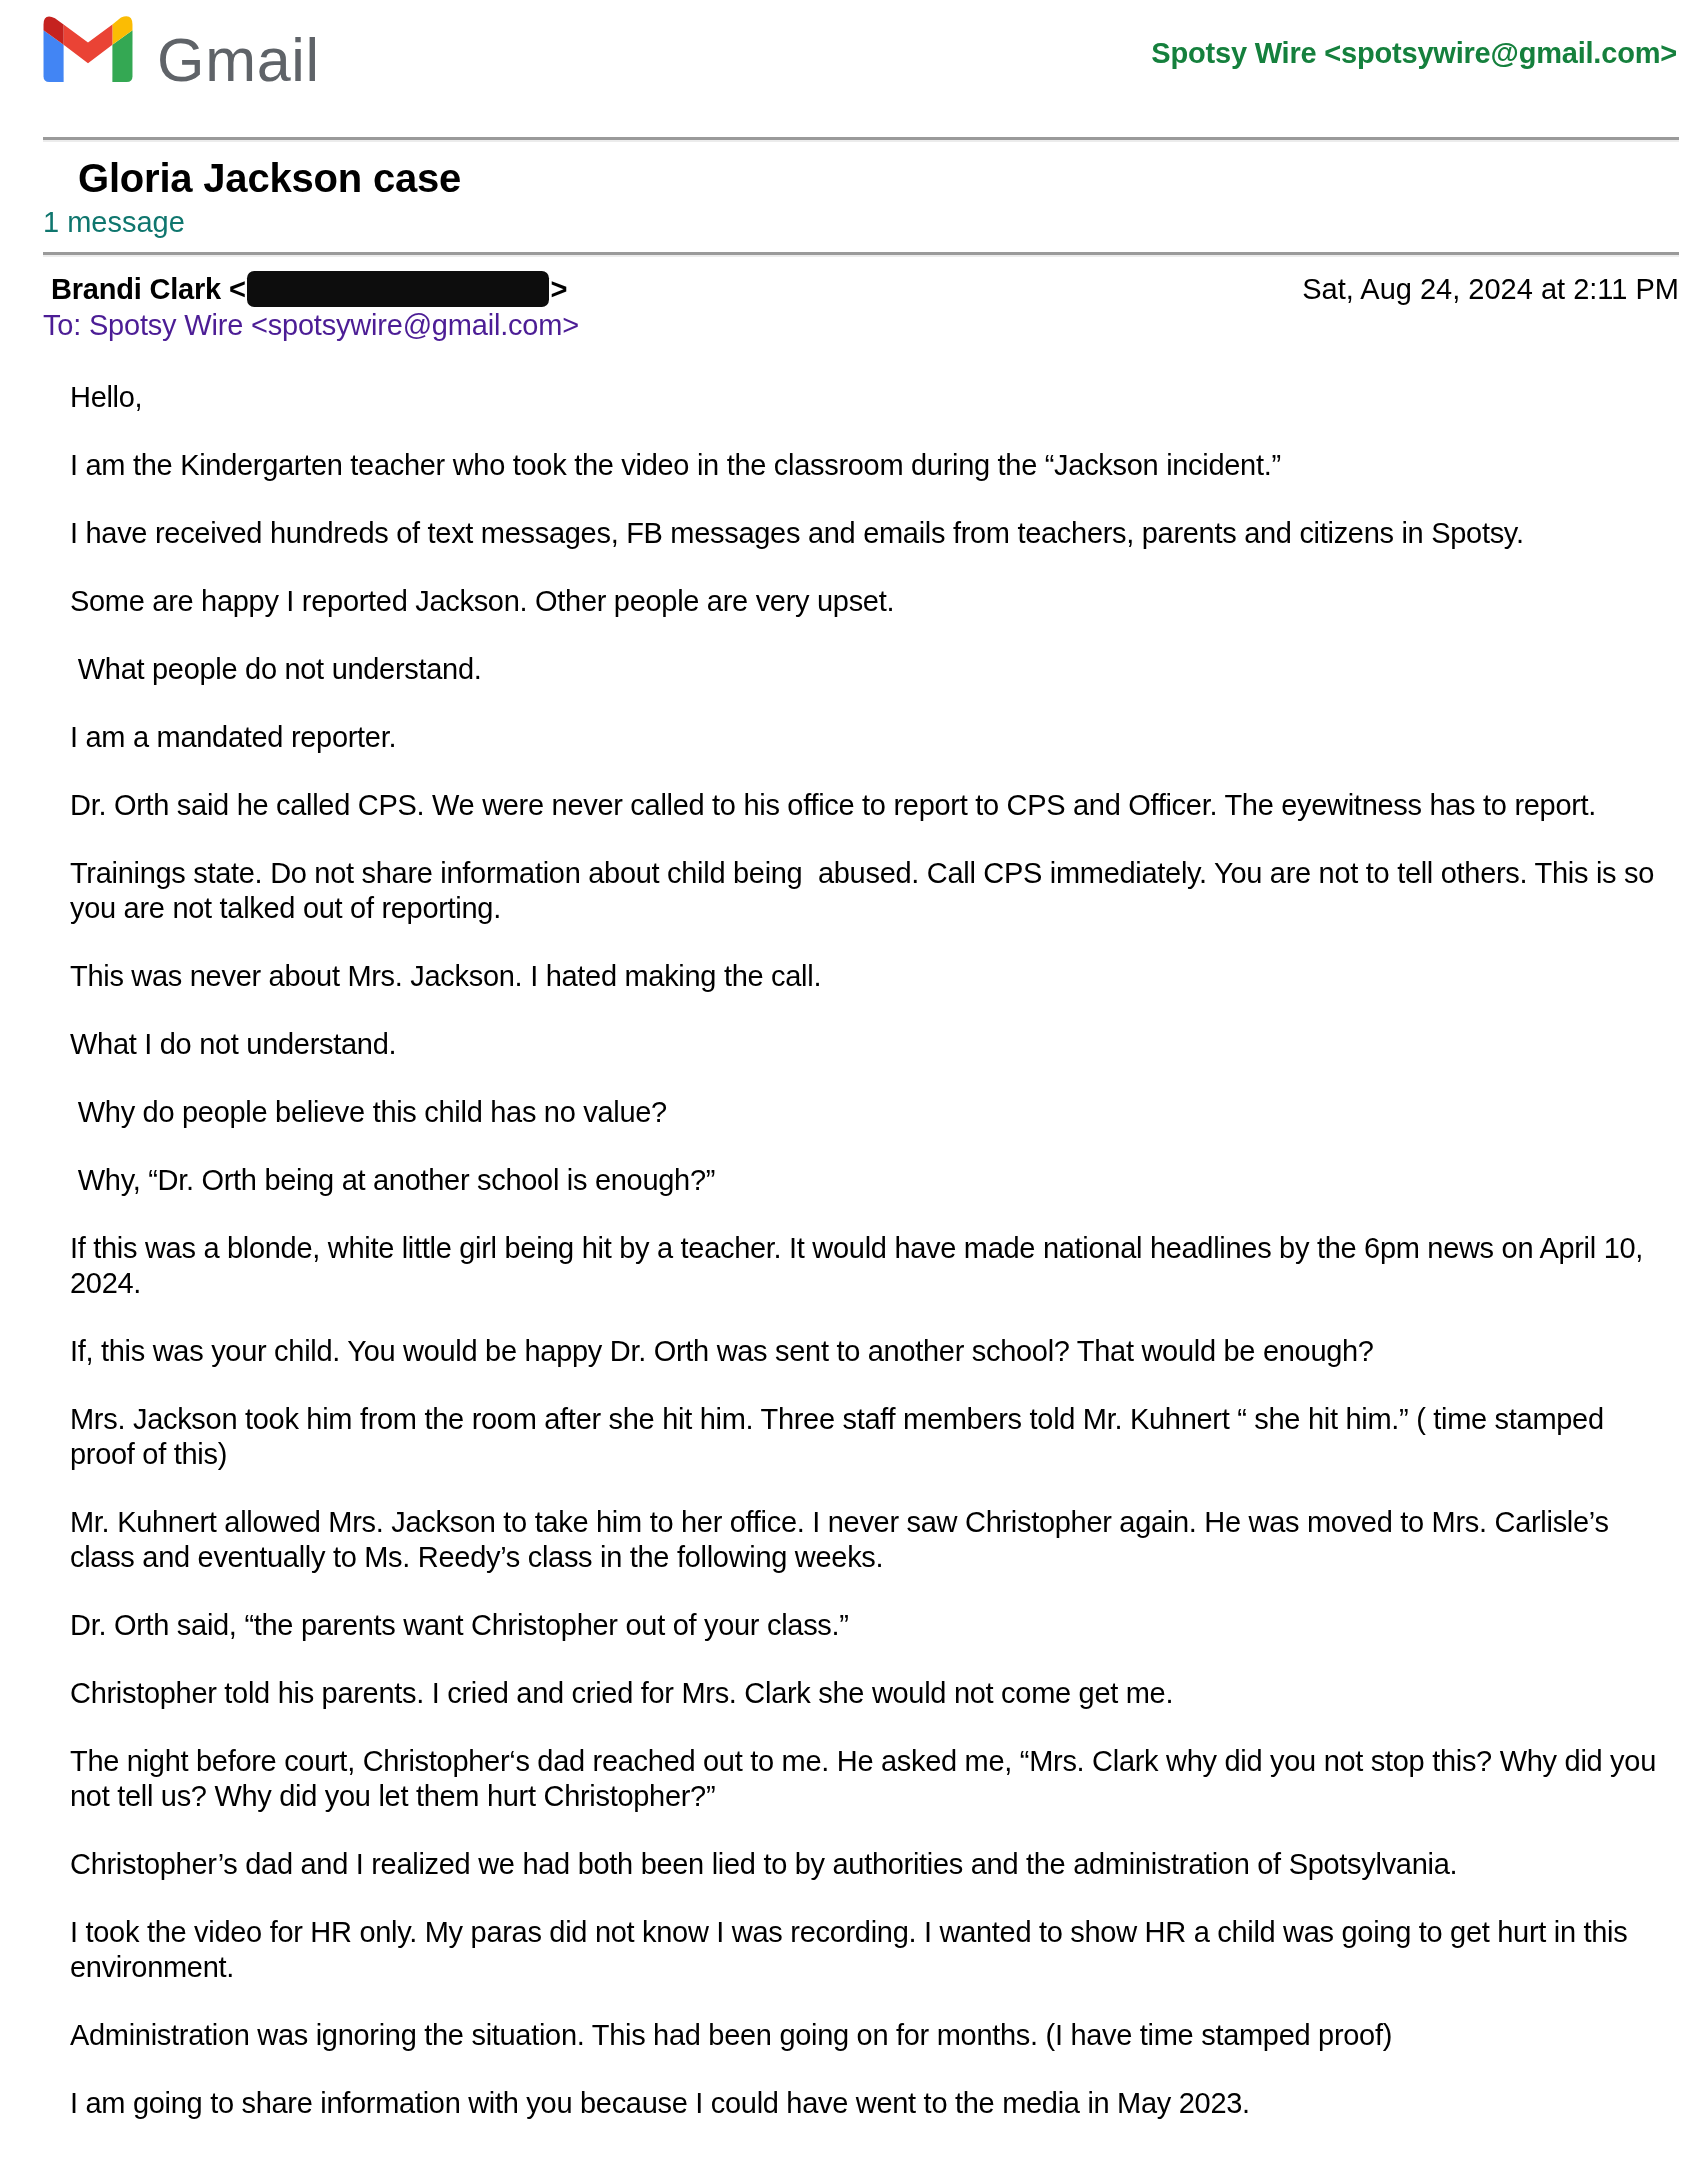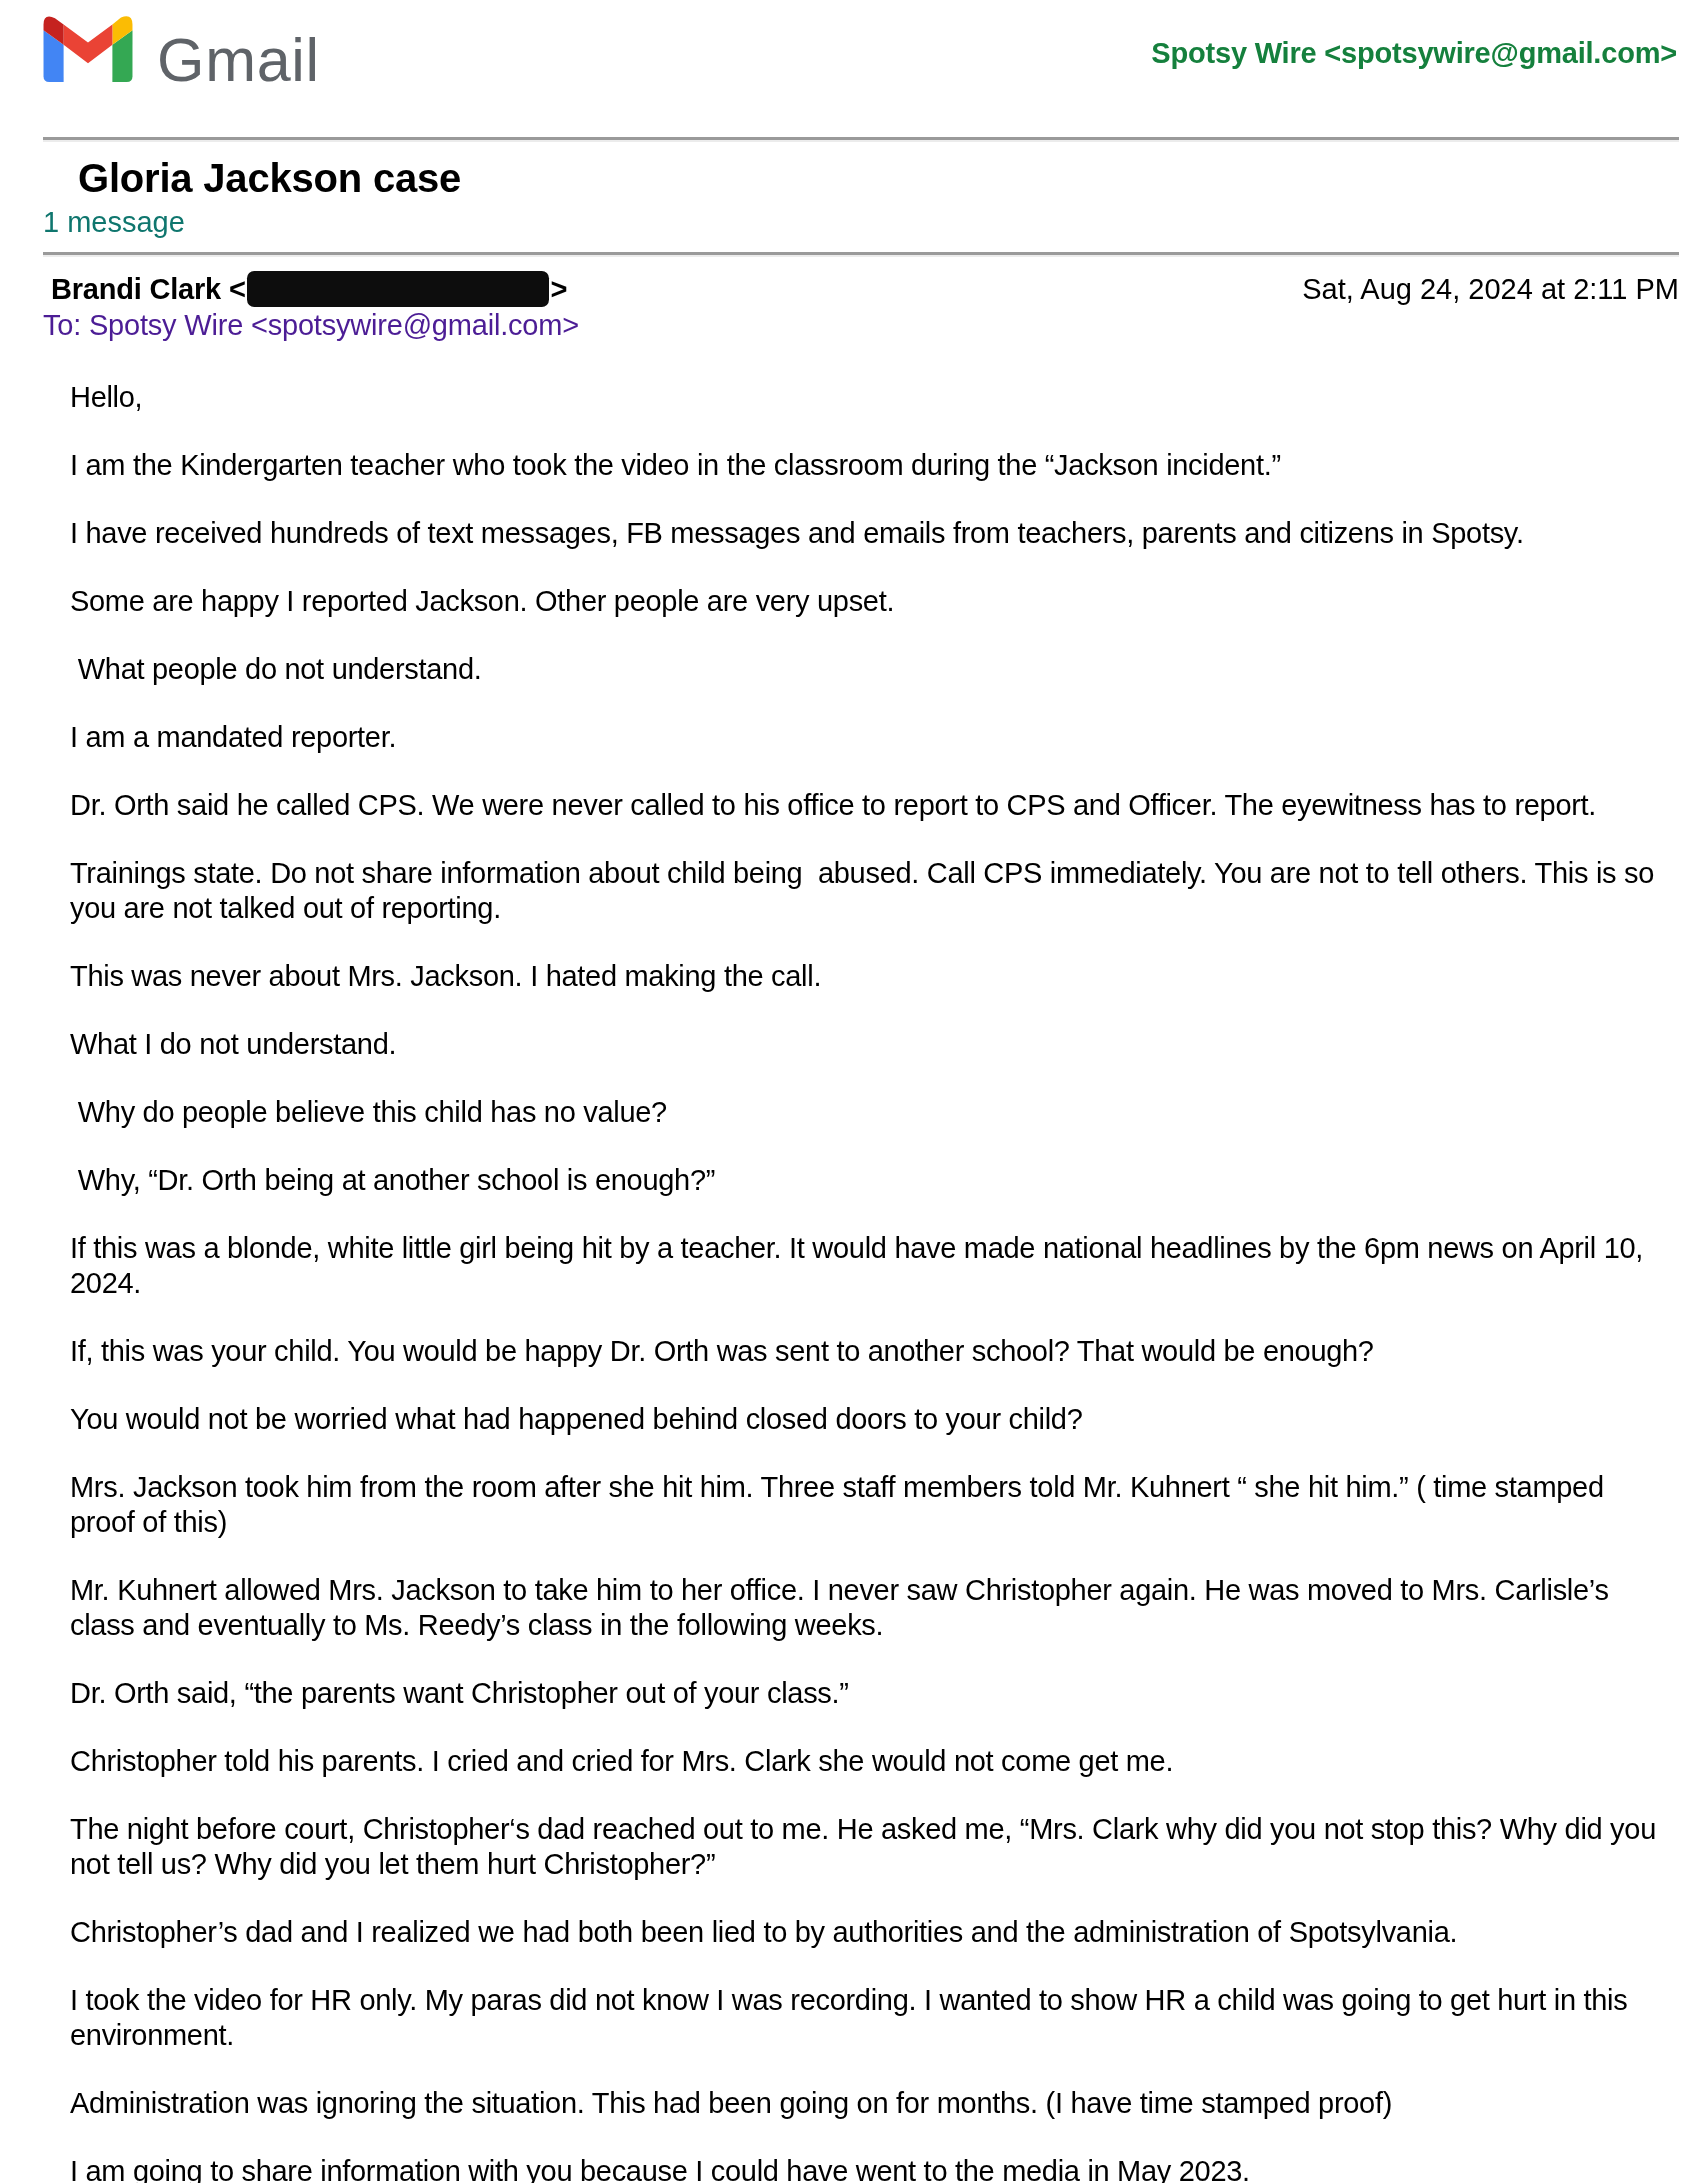--- a/index.html
+++ b/index.html
@@ -91,21 +91,20 @@
   <p> What people do not understand.</p>
   <p>I am a mandated reporter.</p>
   <p>Dr. Orth said he called CPS. We were never called to his office to report to CPS and Officer. The eyewitness has to report.</p>
   <p>Trainings state. Do not share information about child being  abused. Call CPS immediately. You are not to tell others. This is so you are not talked out of reporting.</p>
   <p>This was never about Mrs. Jackson. I hated making the call.</p>
   <p>What I do not understand.</p>
   <p> Why do people believe this child has no value?</p>
   <p> Why, “Dr. Orth being at another school is enough?”</p>
   <p>If this was a blonde, white little girl being hit by a teacher. It would have made national headlines by the 6pm news on April 10, 2024.</p>
   <p>If, this was your child. You would be happy Dr. Orth was sent to another school? That would be enough?</p>
-  <p>You would not be worried what had happened behind closed doors to your child?</p>
   <p>Mrs. Jackson took him from the room after she hit him. Three staff members told Mr. Kuhnert “ she hit him.” ( time stamped proof of this)</p>
   <p>Mr. Kuhnert allowed Mrs. Jackson to take him to her office. I never saw Christopher again. He was moved to Mrs. Carlisle’s class and eventually to Ms. Reedy’s class in the following weeks.</p>
   <p>Dr. Orth said, “the parents want Christopher out of your class.”</p>
   <p>Christopher told his parents. I cried and cried for Mrs. Clark she would not come get me.</p>
   <p>The night before court, Christopher‘s dad reached out to me. He asked me, “Mrs. Clark why did you not stop this? Why did you not tell us? Why did you let them hurt Christopher?”</p>
   <p>Christopher’s dad and I realized we had both been lied to by authorities and the administration of Spotsylvania.</p>
   <p>I took the video for HR only. My paras did not know I was recording. I wanted to show HR a child was going to get hurt in this environment.</p>
   <p>Administration was ignoring the situation. This had been going on for months. (I have time stamped proof)</p>
   <p>I am going to share information with you because I could have went to the media in May 2023.</p>
 </div>

